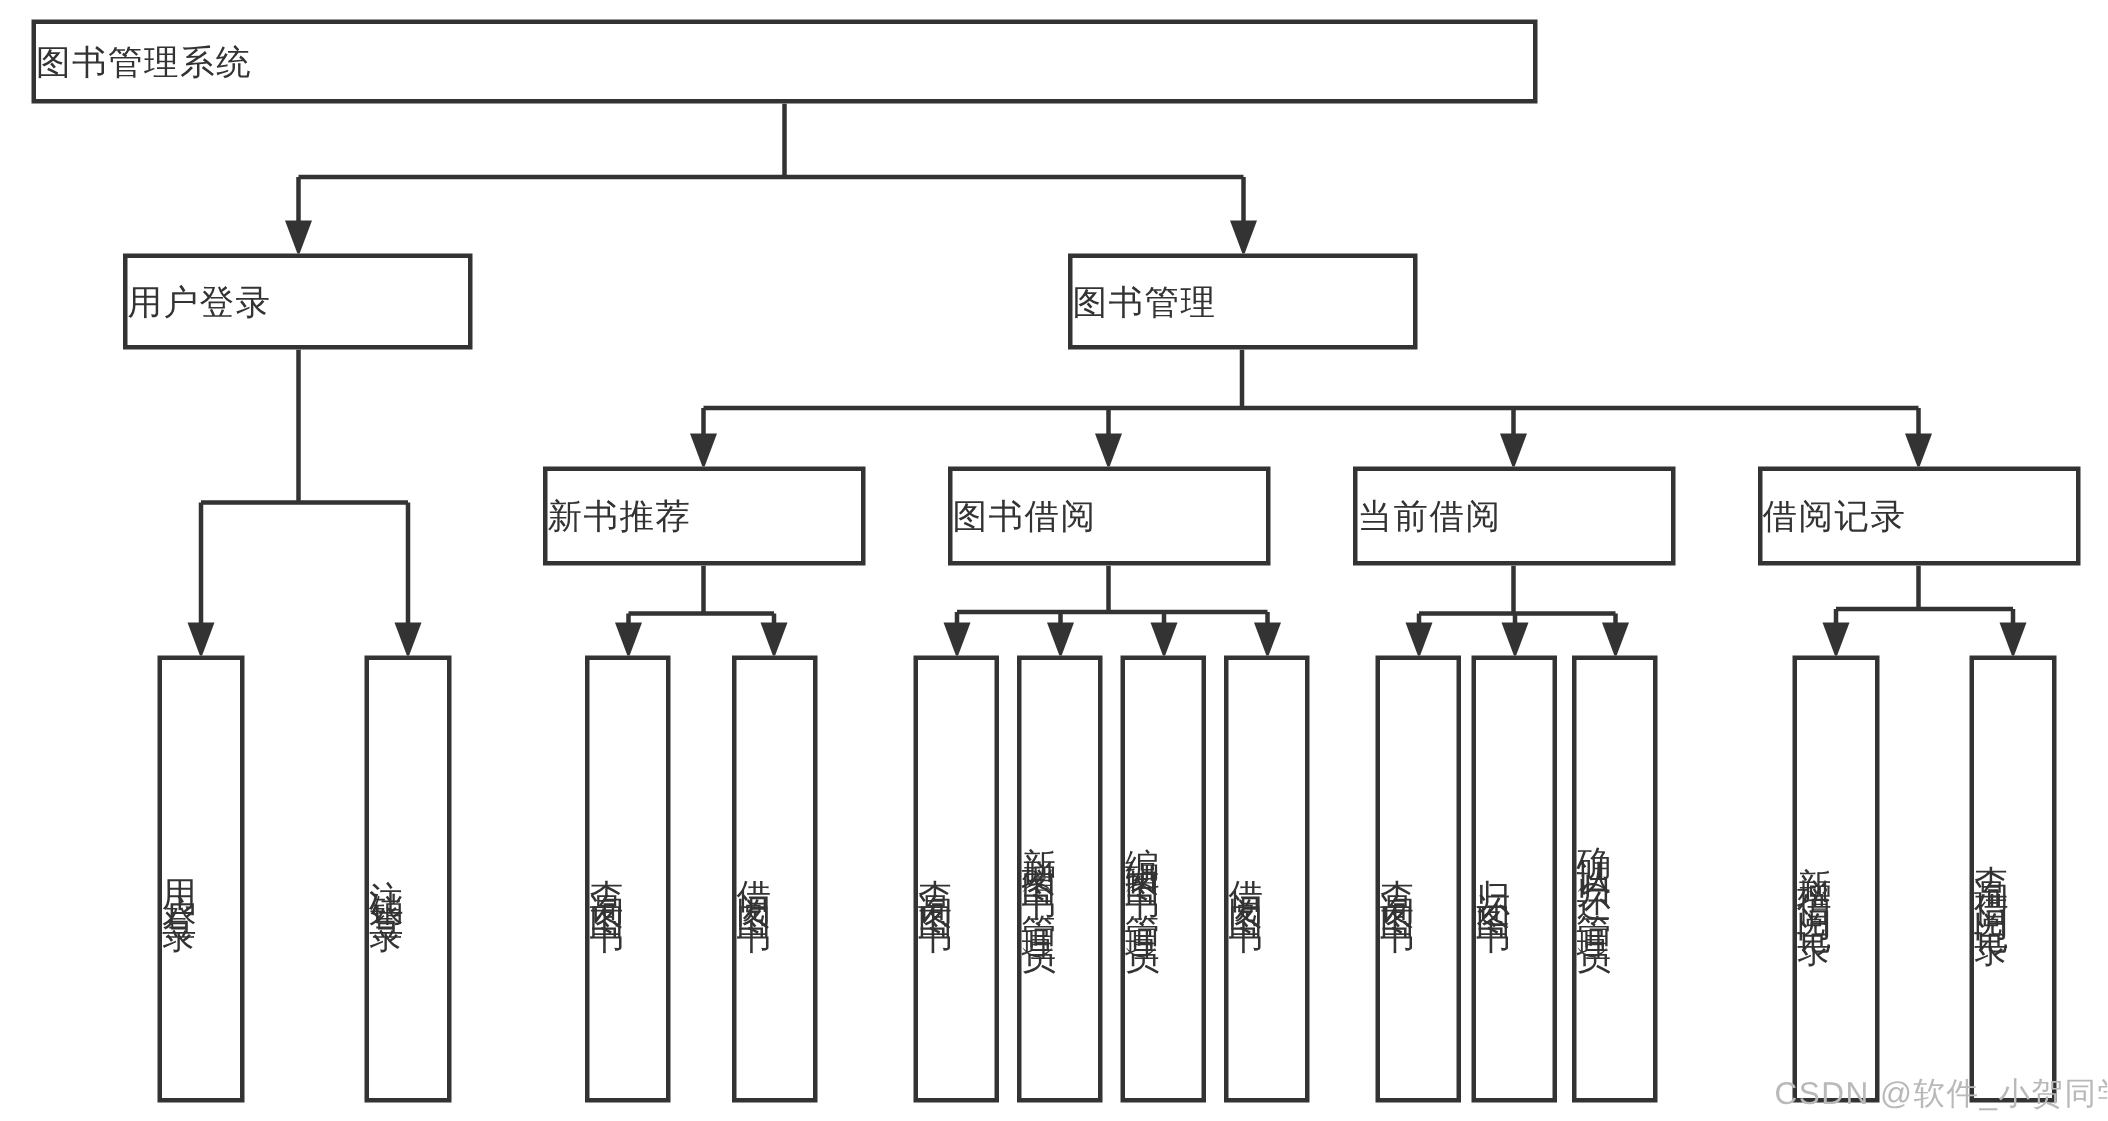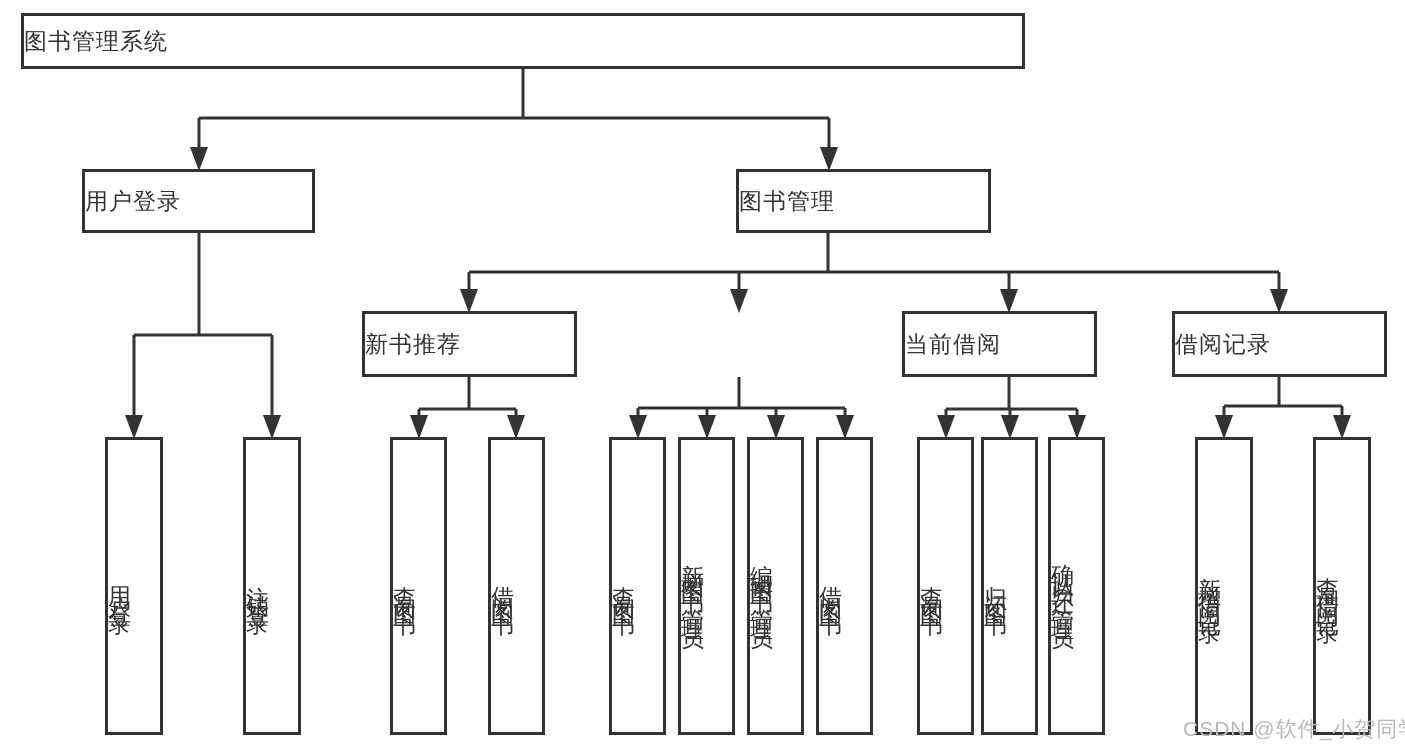--- a/index.html
+++ b/index.html
@@ -73,28 +73,31 @@
     </g>
   </svg>
 
   <div class="node h" style="left:21px;top:13px;width:1004px;height:56px">
     <span>图书管理系统</span>
   </div>
 
   <div class="node h" style="left:82px;top:169px;width:233px;height:64px">
     <span>用户登录</span>
   </div>
-  <div class="node h" style="left:736px;top:169px;width:255px;height:64px">
+  <div class="node h" style="left:712px;top:169px;width:233px;height:64px">
     <span>图书管理</span>
   </div>
 
   <div class="node h" style="left:362px;top:311px;width:215px;height:66px">
     <span>新书推荐</span>
   </div>
-  <div class="node h" style="left:902px;top:311px;width:195px;height:66px">
+  <div class="node h" style="left:632px;top:311px;width:215px;height:66px">
+    <span>图书借阅</span>
+  </div>
+  <div class="node h" style="left:902px;top:311px;width:215px;height:66px">
     <span>当前借阅</span>
   </div>
   <div class="node h" style="left:1172px;top:311px;width:215px;height:66px">
     <span>借阅记录</span>
   </div>
 
   <div class="node v" style="left:105px;top:437px;width:58px;height:298px">
     <span>用户登录</span>
   </div>
   <div class="node v" style="left:243px;top:437px;width:58px;height:298px">

